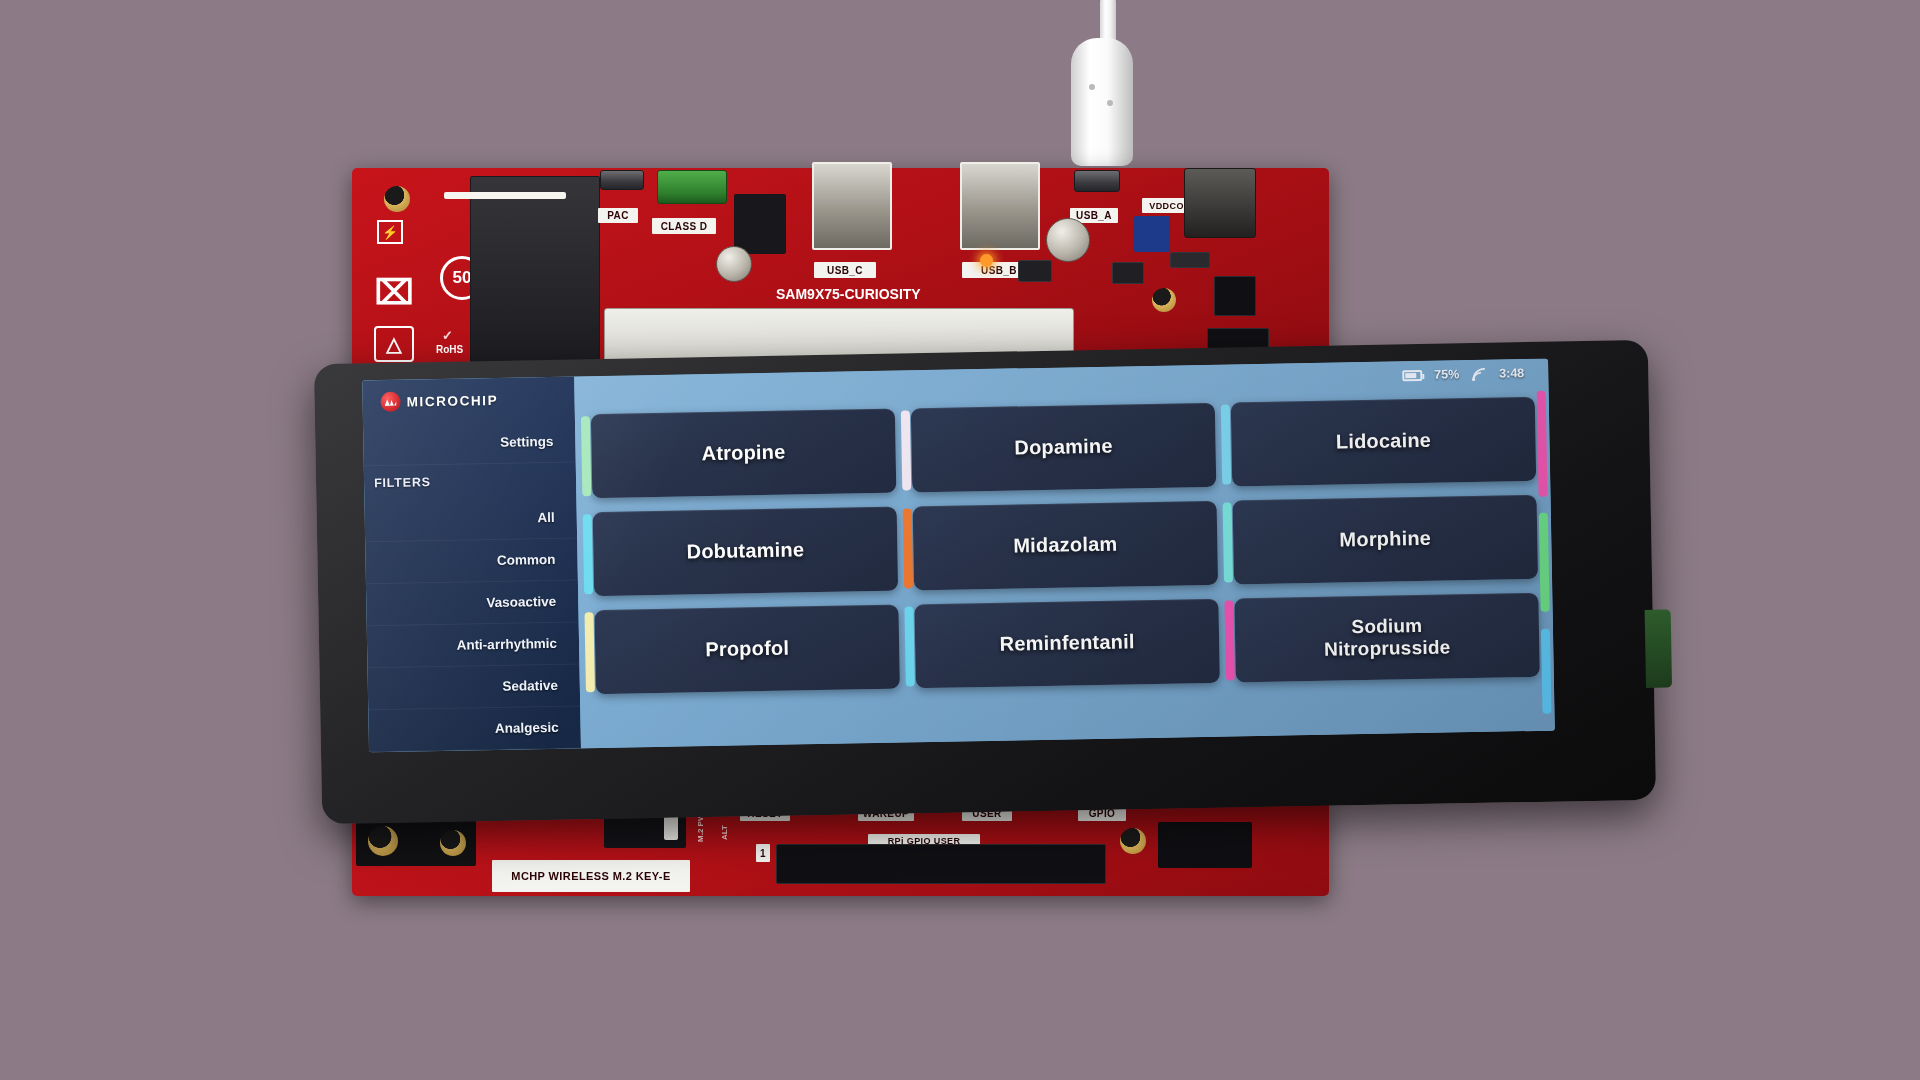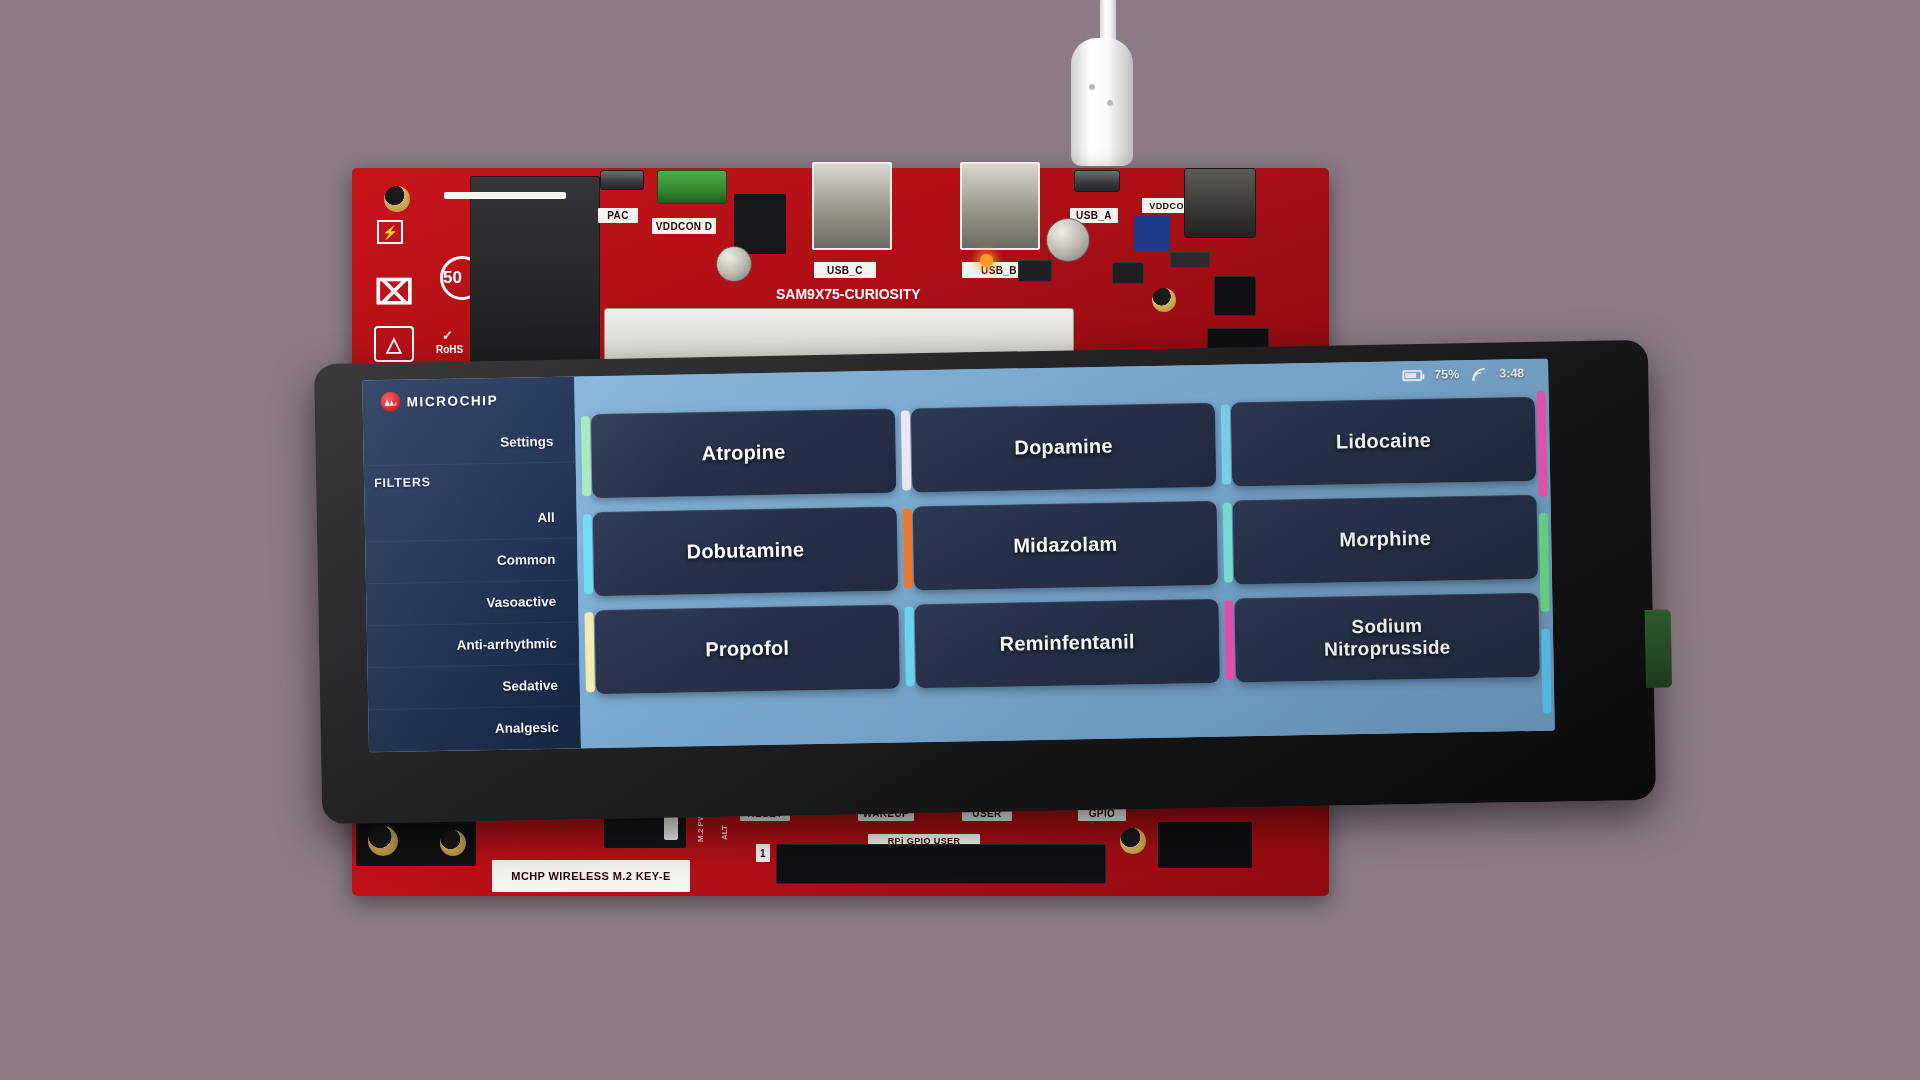--- a/index.html
+++ b/index.html
@@ -84,21 +84,21 @@
   .ic-sq { position:absolute; background:#202024; border-radius:2px; border:1px solid #34343a; }
   .wh-rect { position:absolute; background:#f6f5f0; border-radius:2px; }
 
   .warn-sym {
     position:absolute; border:2px solid #ffffff; color:#fff;
     display:flex; align-items:center; justify-content:center;
     font-weight:700;
   }
   .circ-sym {
     position:absolute; border-radius:50%; border:3px solid #ffffff; color:#fff;
-    display:flex; align-items:center; justify-content:flex-start; font-weight:700;
+    display:flex; align-items:center; justify-content:center; font-weight:700;
   }
 
   
   #display-assembly {
     position: absolute; left: 318px; top: 352px;
     width: 1334px; height: 460px;
     transform: rotate(-1.05deg);
     transform-origin: 50% 50%;
   }
   .bezel {
@@ -236,21 +236,21 @@
     <div class="silk-t" style="left:90px; top:160px; font-size:13px;">✓</div>
     <div class="silk-t" style="left:84px; top:176px; font-size:10px; color:#fff;">RoHS</div>
 
     <div class="conn" style="left:118px; top:8px; width:130px; height:192px; background:linear-gradient(180deg,#35353a,#1c1c20); border-radius:2px;"></div>
     <div class="wh-rect" style="left:92px; top:24px; width:122px; height:7px;"></div>
 
     <div class="conn" style="left:248px; top:2px; width:44px; height:20px;"></div>
     <div class="silk" style="left:246px; top:40px; width:40px; height:15px; font-size:10px;">PAC</div>
 
     <div class="grn-conn" style="left:305px; top:2px; width:70px; height:34px;"></div>
-    <div class="silk" style="left:300px; top:50px; width:64px; height:16px; font-size:10px;">VDDCON D</div>
+    <div class="silk" style="left:300px; top:50px; width:64px; height:16px; font-size:10px;">CLASS D</div>
 
     <div class="chip" style="left:382px; top:26px; width:52px; height:60px;"></div>
     <div class="cap-can" style="left:364px; top:78px; width:36px; height:36px;"></div>
 
     <div class="usb-a" style="left:460px; top:-6px; width:80px; height:88px;"></div>
     <div class="silk" style="left:462px; top:94px; width:62px; height:16px; font-size:10px;">USB_C</div>
 
     <div class="usb-a" style="left:608px; top:-6px; width:80px; height:88px;"></div>
     <div class="silk" style="left:610px; top:94px; width:74px; height:16px; font-size:10px;">USB_B</div>
 

